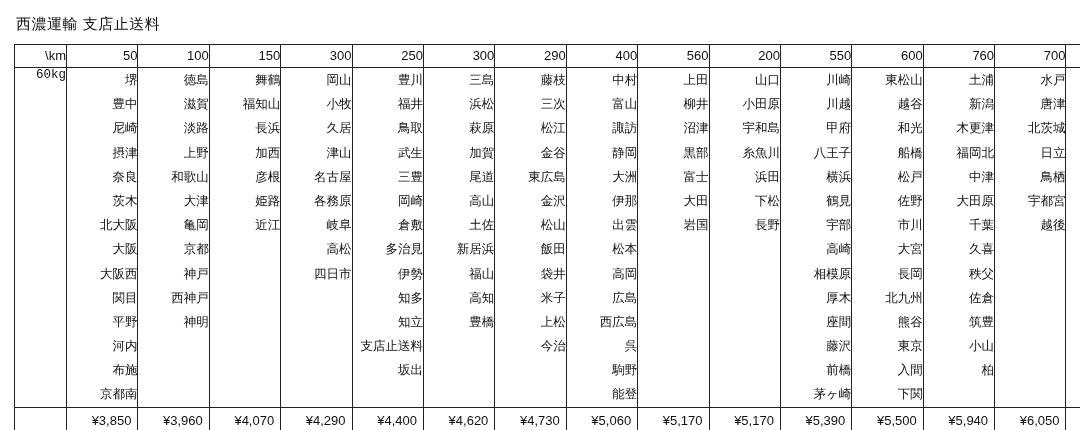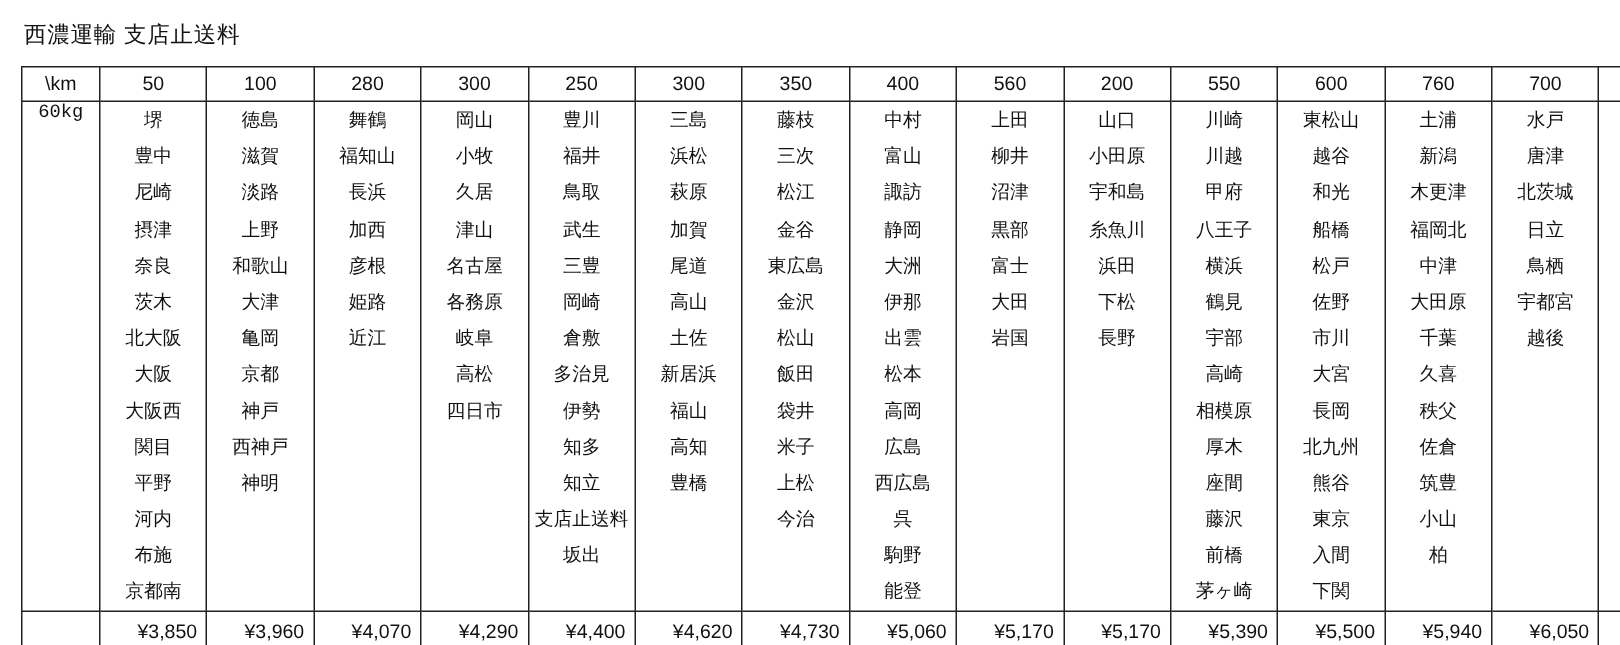--- a/index.html
+++ b/index.html
@@ -35,21 +35,21 @@
     width: 1052px;
     background: #fff;
   }
   table.rate-table td,
   table.rate-table th {
     border: 1px solid #222;
     font-weight: 400;
     font-size: 12.5px;
     color: #111;
     padding: 0;
-    text-align: center;
+    text-align: right;
     vertical-align: top;
     background: #fff;
   }
   
   tr.head-row td {
     height: 22px;
     line-height: 22px;
     vertical-align: middle;
     font-size: 13px;
   }
@@ -120,25 +120,25 @@
         <col class="c-col">
         <col class="c-col">
         <col class="c-col">
         <col class="c-col">
     </colgroup>
     <tbody>
       <tr class="head-row">
         <td class="corner-cell">\km</td>
         <td>50</td>
         <td>100</td>
-        <td>280</td>
+        <td>150</td>
         <td>300</td>
         <td>250</td>
         <td>300</td>
-        <td>350</td>
+        <td>290</td>
         <td>400</td>
         <td>560</td>
         <td>200</td>
         <td>550</td>
         <td>600</td>
         <td>760</td>
         <td>700</td>
         <td>750</td>
       </tr>
       <tr class="dest-row">

